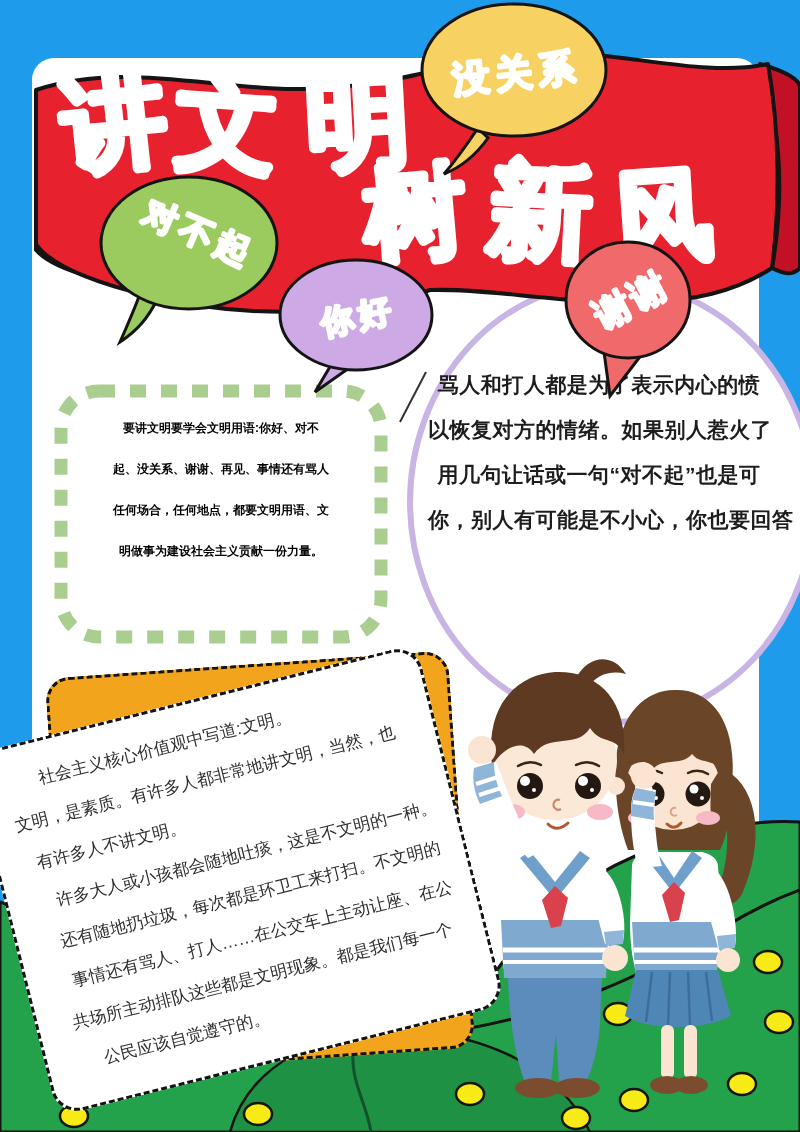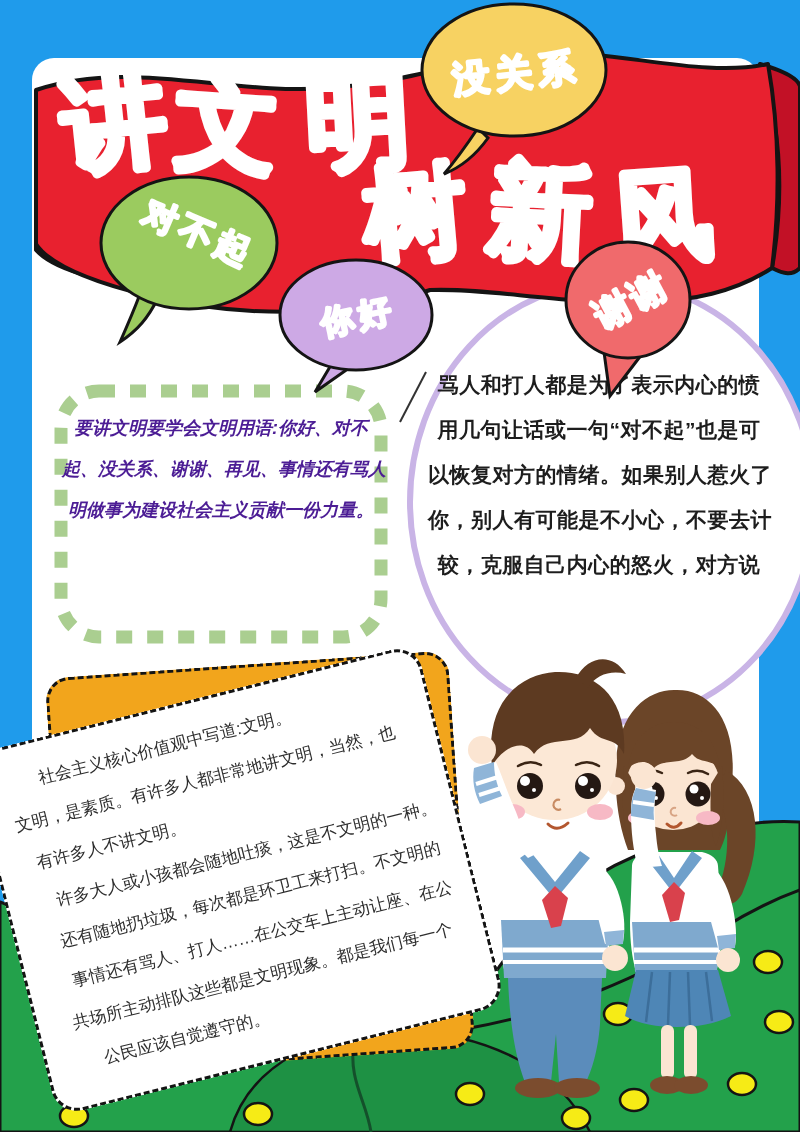--- a/index.html
+++ b/index.html
@@ -4,21 +4,21 @@
 <style>
   html,body{margin:0;padding:0;}
   body{width:800px;height:1132px;overflow:hidden;font-family:"Liberation Sans",sans-serif;}
   #stage{position:absolute;top:0;left:0;width:800px;height:1132px;background:#1F9BEB;overflow:hidden;}
   #page{position:absolute;left:32px;top:58px;width:727px;height:1074px;background:#FFFFFF;border-radius:22px;z-index:1;}
   .lay{position:absolute;left:0;top:0;z-index:2;}
   svg{display:block;}
   
   #polite-box{position:absolute;left:52px;top:382px;width:338px;height:264px;z-index:4;}
   #polite-text{position:absolute;left:62px;top:408px;width:318px;z-index:5;text-align:center;}
-  #polite-text .line{white-space:nowrap;font-size:18px;font-weight:700;color:#4c1d95;line-height:41px;font-style:italic;}
+  #polite-text .line{white-space:nowrap;font-size:12px;font-weight:700;color:#000000;line-height:41px;}
   
   #paragraph{position:absolute;left:428px;top:362px;width:342px;z-index:5;text-align:center;}
   #paragraph .line{white-space:nowrap;font-size:21px;font-weight:600;color:#1d1d1d;line-height:45px;letter-spacing:.5px;}
   
   #card-yellow{position:absolute;left:58px;top:664px;width:398px;height:392px;background:#F2A51C;border:3px dashed #141414;border-radius:24px;transform:rotate(-4deg);z-index:6;}
   #card-white{position:absolute;left:6px;top:694px;width:462px;height:372px;background:#FFFFFF;border:3px dashed #141414;border-radius:26px;transform:rotate(-14deg);z-index:7;padding:16px 22px;box-sizing:border-box;}
   #card-white .line{white-space:nowrap;font-size:17px;font-weight:500;color:#2e2e2e;line-height:41px;}
   #card-white .i0{padding-left:38px}
   #card-white .i1{padding-left:4px}
   #card-white .i2{padding-left:16px}
@@ -66,29 +66,29 @@
   <svg class="lay" id="polite-box" width="338" height="264" viewBox="0 0 338 264">
     <rect x="9" y="9" width="320" height="246" rx="38" fill="none" stroke="#AACE90" stroke-width="13" stroke-dasharray="16 15"></rect>
   </svg>
   <svg class="lay" width="60" height="70" viewBox="0 0 60 70" style="left:392px;top:360px;z-index:4;position:absolute">
     <line x1="8" y1="62" x2="34" y2="12" stroke="#333" stroke-width="2"></line>
   </svg>
 
   <div id="polite-text">
     <div class="line">要讲文明要学会文明用语:你好、对不</div>
     <div class="line">起、没关系、谢谢、再见、事情还有骂人</div>
+    <div class="line">任何场合，任何地点，都要文明用语、文</div>
     <div class="line">明做事为建设社会主义贡献一份力量。</div>
   </div>
 
   <div id="paragraph">
     <div class="line">骂人和打人都是为了表示内心的愤</div>
+    <div class="line">以恢复对方的情绪。如果别人惹火了</div>
     <div class="line">用几句让话或一句“对不起”也是可</div>
-    <div class="line">以恢复对方的情绪。如果别人惹火了</div>
-    <div class="line">你，别人有可能是不小心，不要去计</div>
-    <div class="line">较，克服自己内心的怒火，对方说</div>
+    <div class="line">你，别人有可能是不小心，你也要回答</div>
   </div>
 
   <div id="card-yellow"></div>
   <div id="card-white">
     <div class="line i0">社会主义核心价值观中写道:文明。</div>
     <div class="line i1">文明，是素质。有许多人都非常地讲文明，当然，也</div>
     <div class="line i2">有许多人不讲文明。</div>
     <div class="line i3">许多大人或小孩都会随地吐痰，这是不文明的一种。</div>
     <div class="line i4">还有随地扔垃圾，每次都是环卫工来打扫。不文明的</div>
     <div class="line i5">事情还有骂人、打人……在公交车上主动让座、在公</div>

